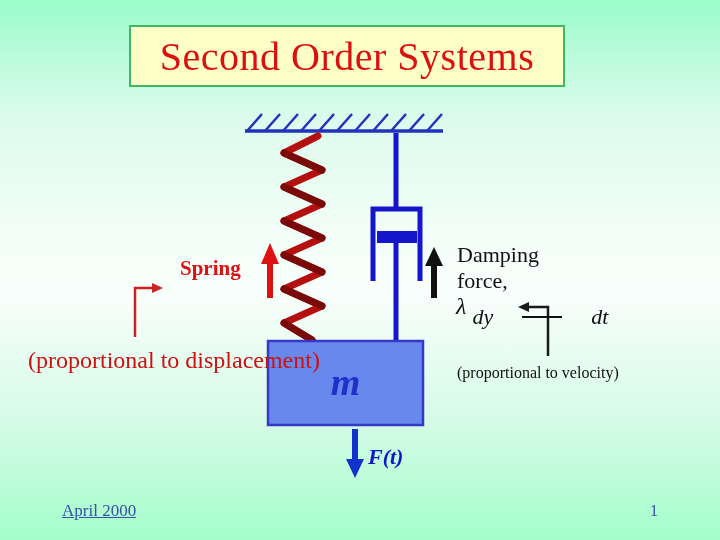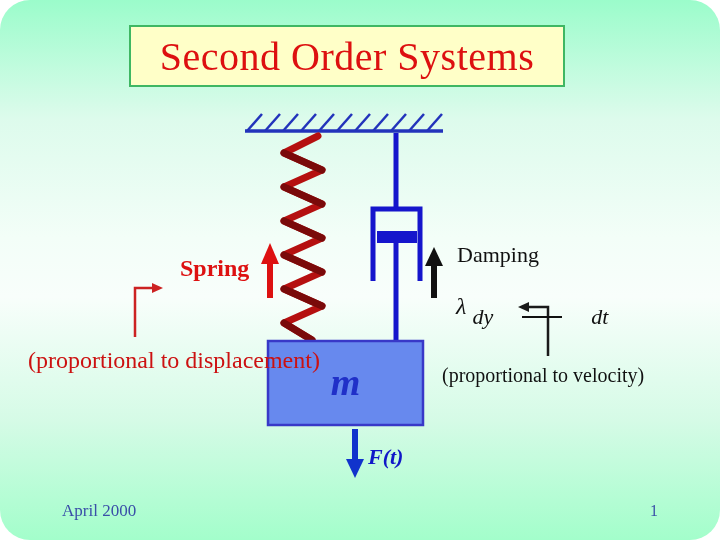--- a/index.html
+++ b/index.html
@@ -1,44 +1,43 @@
 <!DOCTYPE html>
 <html><head>
 <meta charset="utf-8">
 <style>
   html,body{margin:0;padding:0;}
   #slide{
     position:relative;width:720px;height:540px;overflow:hidden;
     font-family:"Liberation Serif", serif;
     background:linear-gradient(180deg,#9bfccb 0%,#ddfbec 22%,#f3fef8 44%,#f8fefb 55%,#d5fbe6 78%,#a3fecb 100%);
-    border-radius:30px;
   }
   .abs{position:absolute;}
   #title-box{
     left:129px;top:25px;width:436px;height:62px;
     background:#ffffc8;border:2px solid #3fb763;box-sizing:border-box;
     display:flex;align-items:center;justify-content:center;
   }
   #title-text{color:#dd1010;font-size:40px;letter-spacing:0.5px;white-space:nowrap;}
   svg{position:absolute;left:0;top:0;}
   .spring-label{
-    left:180px;top:252px;color:#dd1111;font-weight:bold;font-size:24px;line-height:32px;
+    left:180px;top:252px;color:#dd1111;font-weight:bold;font-size:21px;line-height:32px;
   }
   .spring-label .ital{font-style:italic;}
   .note-red{left:28px;top:347px;color:#cc1111;font-size:24px;white-space:nowrap;}
   .damping-label{left:457px;top:242px;color:#111;font-size:22px;line-height:26px;}
   .fraction-wrap{left:456px;top:293px;display:flex;align-items:flex-end;color:#111;}
   .lambda{font-style:italic;font-size:24px;margin-bottom:9px;margin-right:6px;}
   .frac{display:flex;flex-direction:row;align-items:center;font-style:italic;font-size:22px;line-height:24px;gap:29px;}
   .frac .bar{width:40px;height:2px;background:#111;margin:1px 0;}
-  .note-black{left:442px;top:364px;color:#111;font-size:20px;white-space:nowrap;}
+  .note-black{left:457px;top:364px;color:#111;font-size:16px;white-space:nowrap;}
   .mass-label{left:268px;top:360px;width:155px;text-align:center;color:#2030c8;
     font-size:38px;font-weight:bold;font-style:italic;}
   .force-label{left:368px;top:444px;color:#1018c8;font-size:22px;font-weight:bold;font-style:italic;}
-  .footer-date{left:62px;top:501px;color:#3a4fa8;font-size:17px;}
+  .footer-date{left:62px;top:501px;color:#3a4fa8;font-size:17px;text-decoration:underline;}
   .page-number{left:650px;top:502px;color:#3a4fa8;font-size:16px;}
 </style>
 </head>
 <body>
 
 <div id="slide">
 
   <div class="abs" id="title-box">
     <span id="title-text">Second Order Systems</span>
   </div>
@@ -102,20 +101,21 @@
     </g>
   </svg>
 
   <div class="abs spring-label">
     <div>Spring</div>
   </div>
   <div class="abs note-red">(proportional to displacement)</div>
 
   <div class="abs damping-label">
     <div>Damping</div>
+    <div>force,</div>
   </div>
   <div class="abs fraction-wrap">
     <span class="lambda">λ</span>
     <span class="frac">
       <span>dy</span>
       <span class="bar"></span>
       <span>dt</span>
     </span>
   </div>
   <div class="abs note-black">(proportional to velocity)</div>

